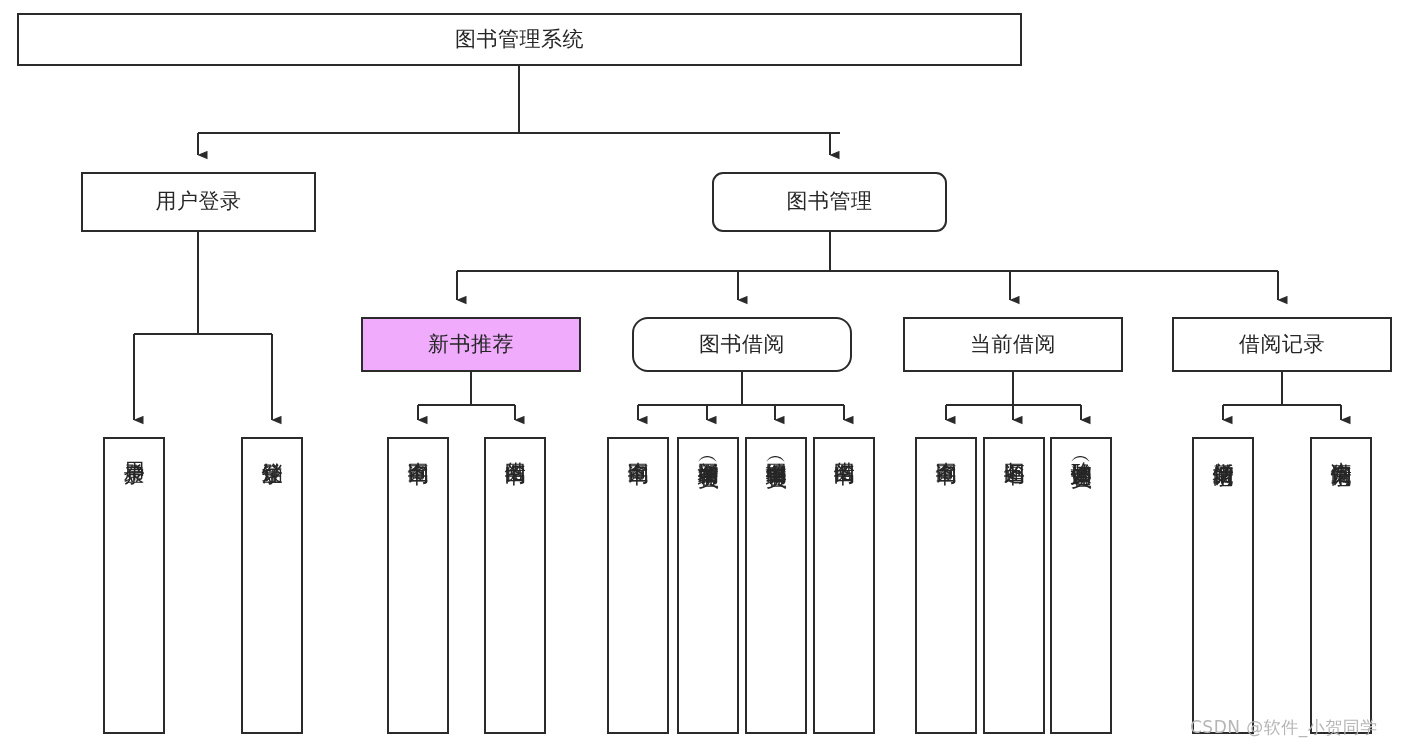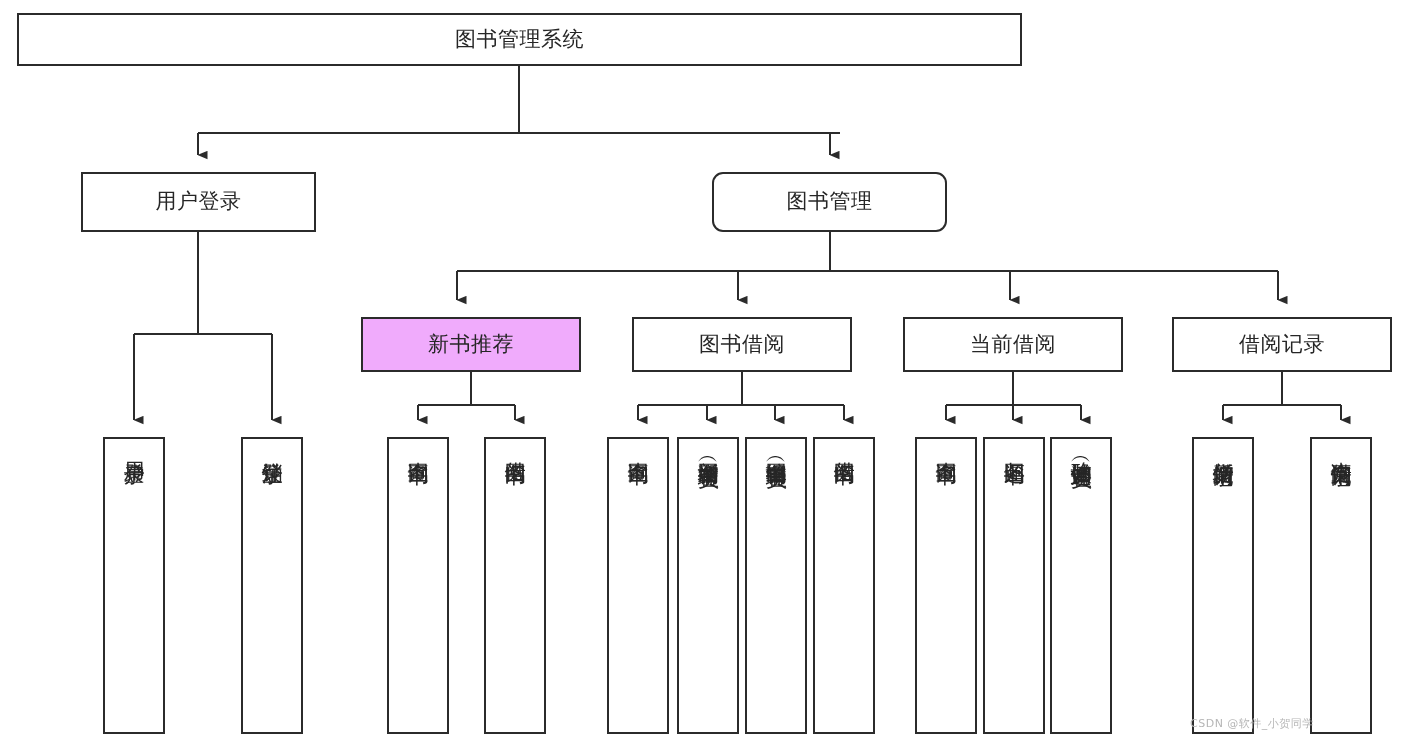--- a/index.html
+++ b/index.html
@@ -50,21 +50,21 @@
     writing-mode: vertical-rl;
     text-orientation: upright;
     font-size: 21px;
     line-height: 1.08;
     letter-spacing: 1px;
     white-space: nowrap;
     height: auto;
   }
   .watermark {
     position: absolute;
-    font-size: 11px;
+    font-size: 17px;
     color: #b6b6b6;
     white-space: nowrap;
     z-index: 5;
     letter-spacing: 0.5px;
   }
 </style>
 </head>
 <body>
 
 <div id="diagram-root" style="background: rgb(255, 255, 255);">
@@ -127,21 +127,21 @@
   <div class="node horizontal" style="left: 81px; top: 172px; width: 235px; height: 60px; border-color: rgb(43, 43, 43); background: rgb(255, 255, 255); color: rgb(38, 38, 38);">
     <span class="node-label">用户登录</span>
   </div>
   <div class="node horizontal" style="left: 712px; top: 172px; width: 235px; height: 60px; border-color: rgb(43, 43, 43); background: rgb(255, 255, 255); color: rgb(38, 38, 38); border-radius: 11px;">
     <span class="node-label">图书管理</span>
   </div>
 
   <div class="node horizontal" style="left: 361px; top: 317px; width: 220px; height: 55px; border-color: rgb(43, 43, 43); background: #f0abfc; color: rgb(38, 38, 38);">
     <span class="node-label">新书推荐</span>
   </div>
-  <div class="node horizontal" style="left: 632px; top: 317px; width: 220px; height: 55px; border-color: rgb(43, 43, 43); background: rgb(255, 255, 255); color: rgb(38, 38, 38);">
+  <div class="node horizontal" style="left: 632px; top: 317px; width: 220px; height: 55px; border-color: rgb(43, 43, 43); background: rgb(255, 255, 255); color: rgb(38, 38, 38); border-radius: 16px;">
     <span class="node-label">图书借阅</span>
   </div>
   <div class="node horizontal" style="left: 903px; top: 317px; width: 220px; height: 55px; border-color: rgb(43, 43, 43); background: rgb(255, 255, 255); color: rgb(38, 38, 38);">
     <span class="node-label">当前借阅</span>
   </div>
   <div class="node horizontal" style="left: 1172px; top: 317px; width: 220px; height: 55px; border-color: rgb(43, 43, 43); background: rgb(255, 255, 255); color: rgb(38, 38, 38);">
     <span class="node-label">借阅记录</span>
   </div>
 
   <div class="node vertical" style="left: 103px; top: 437px; width: 62px; height: 297px; border-color: rgb(43, 43, 43); background: rgb(255, 255, 255); color: rgb(38, 38, 38);">

